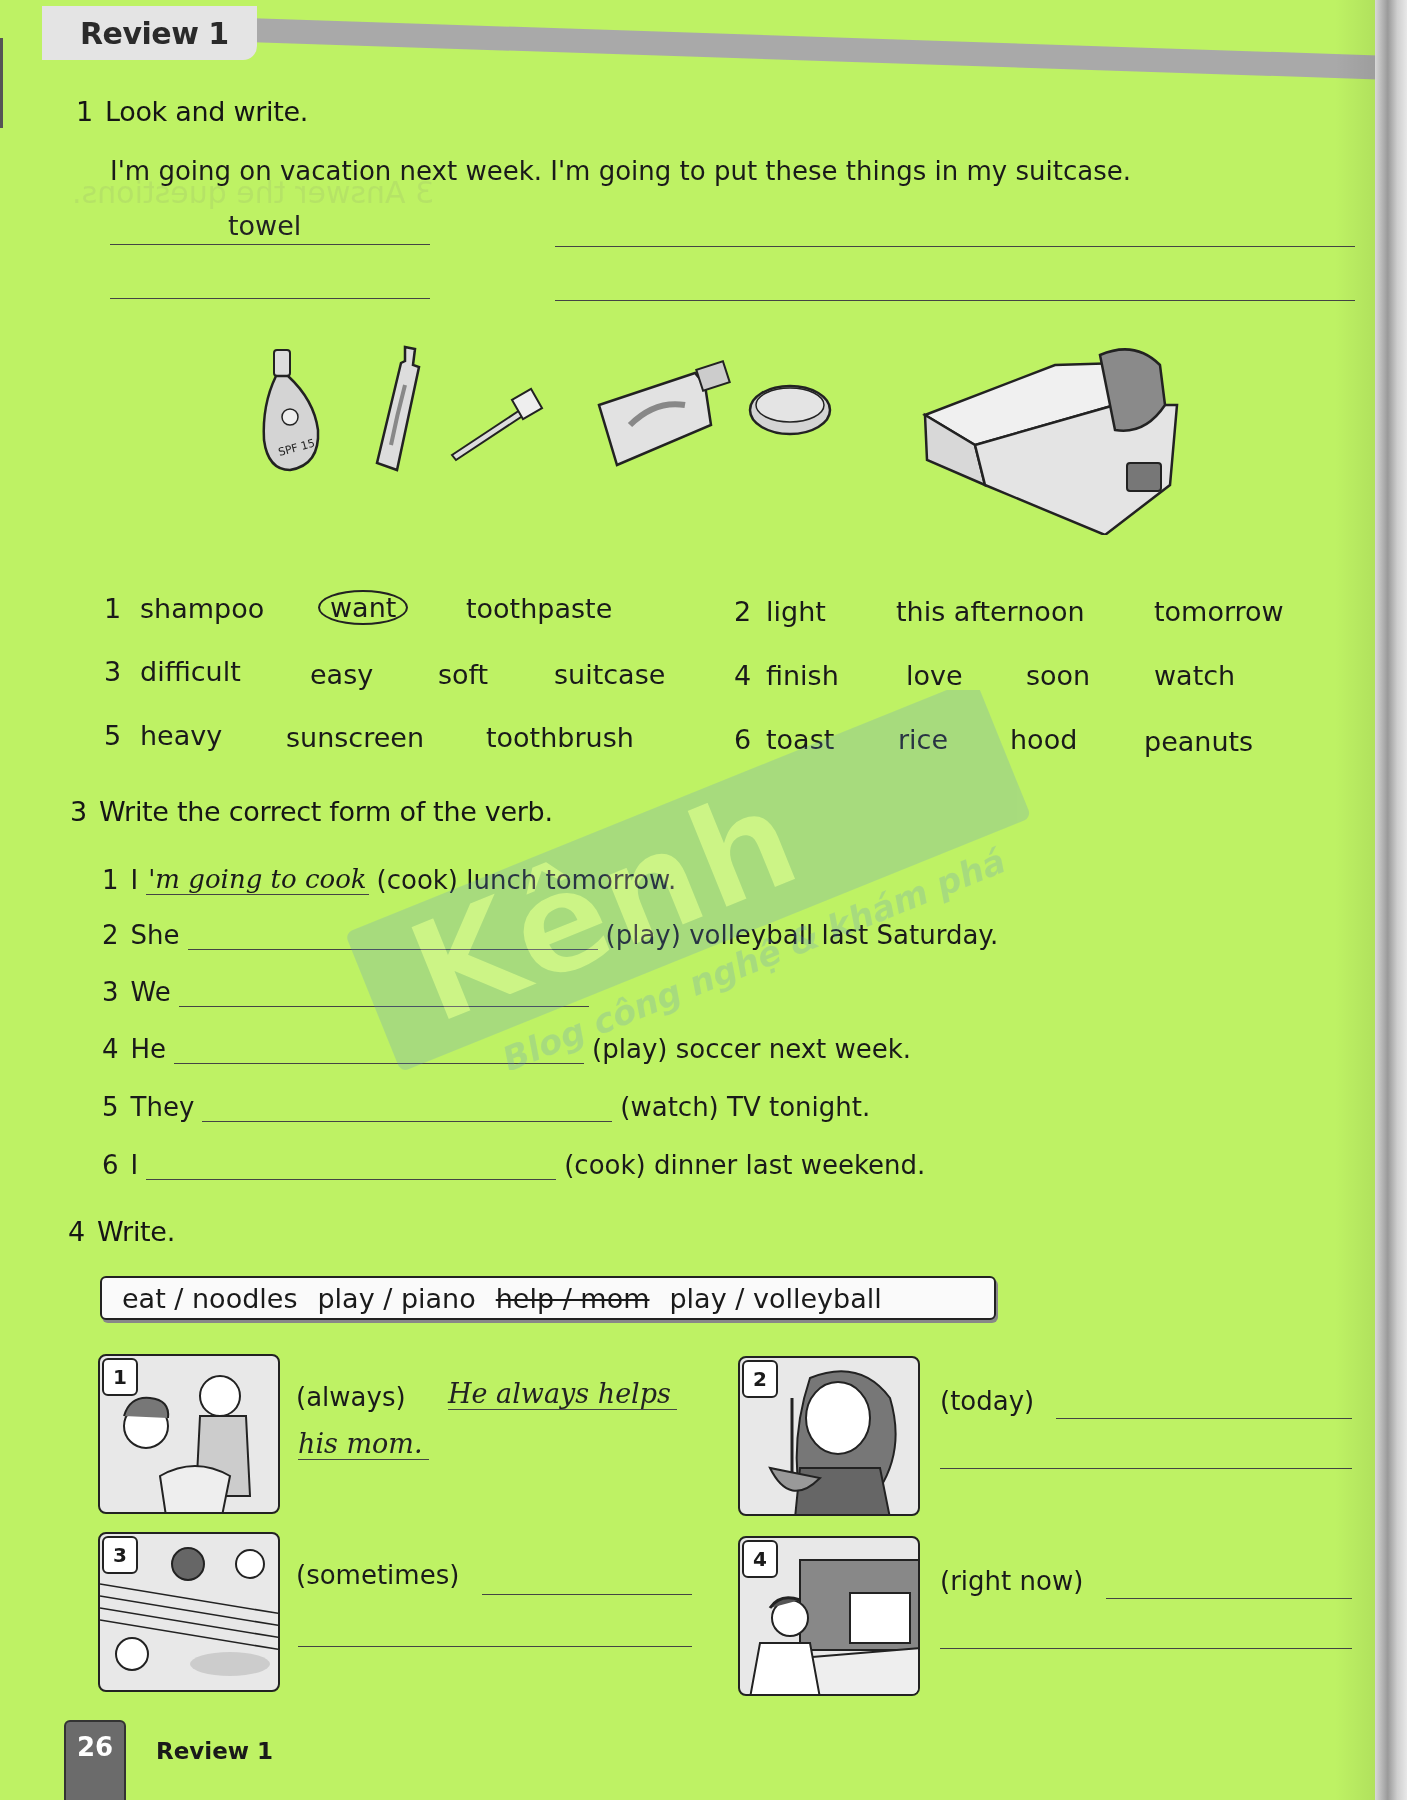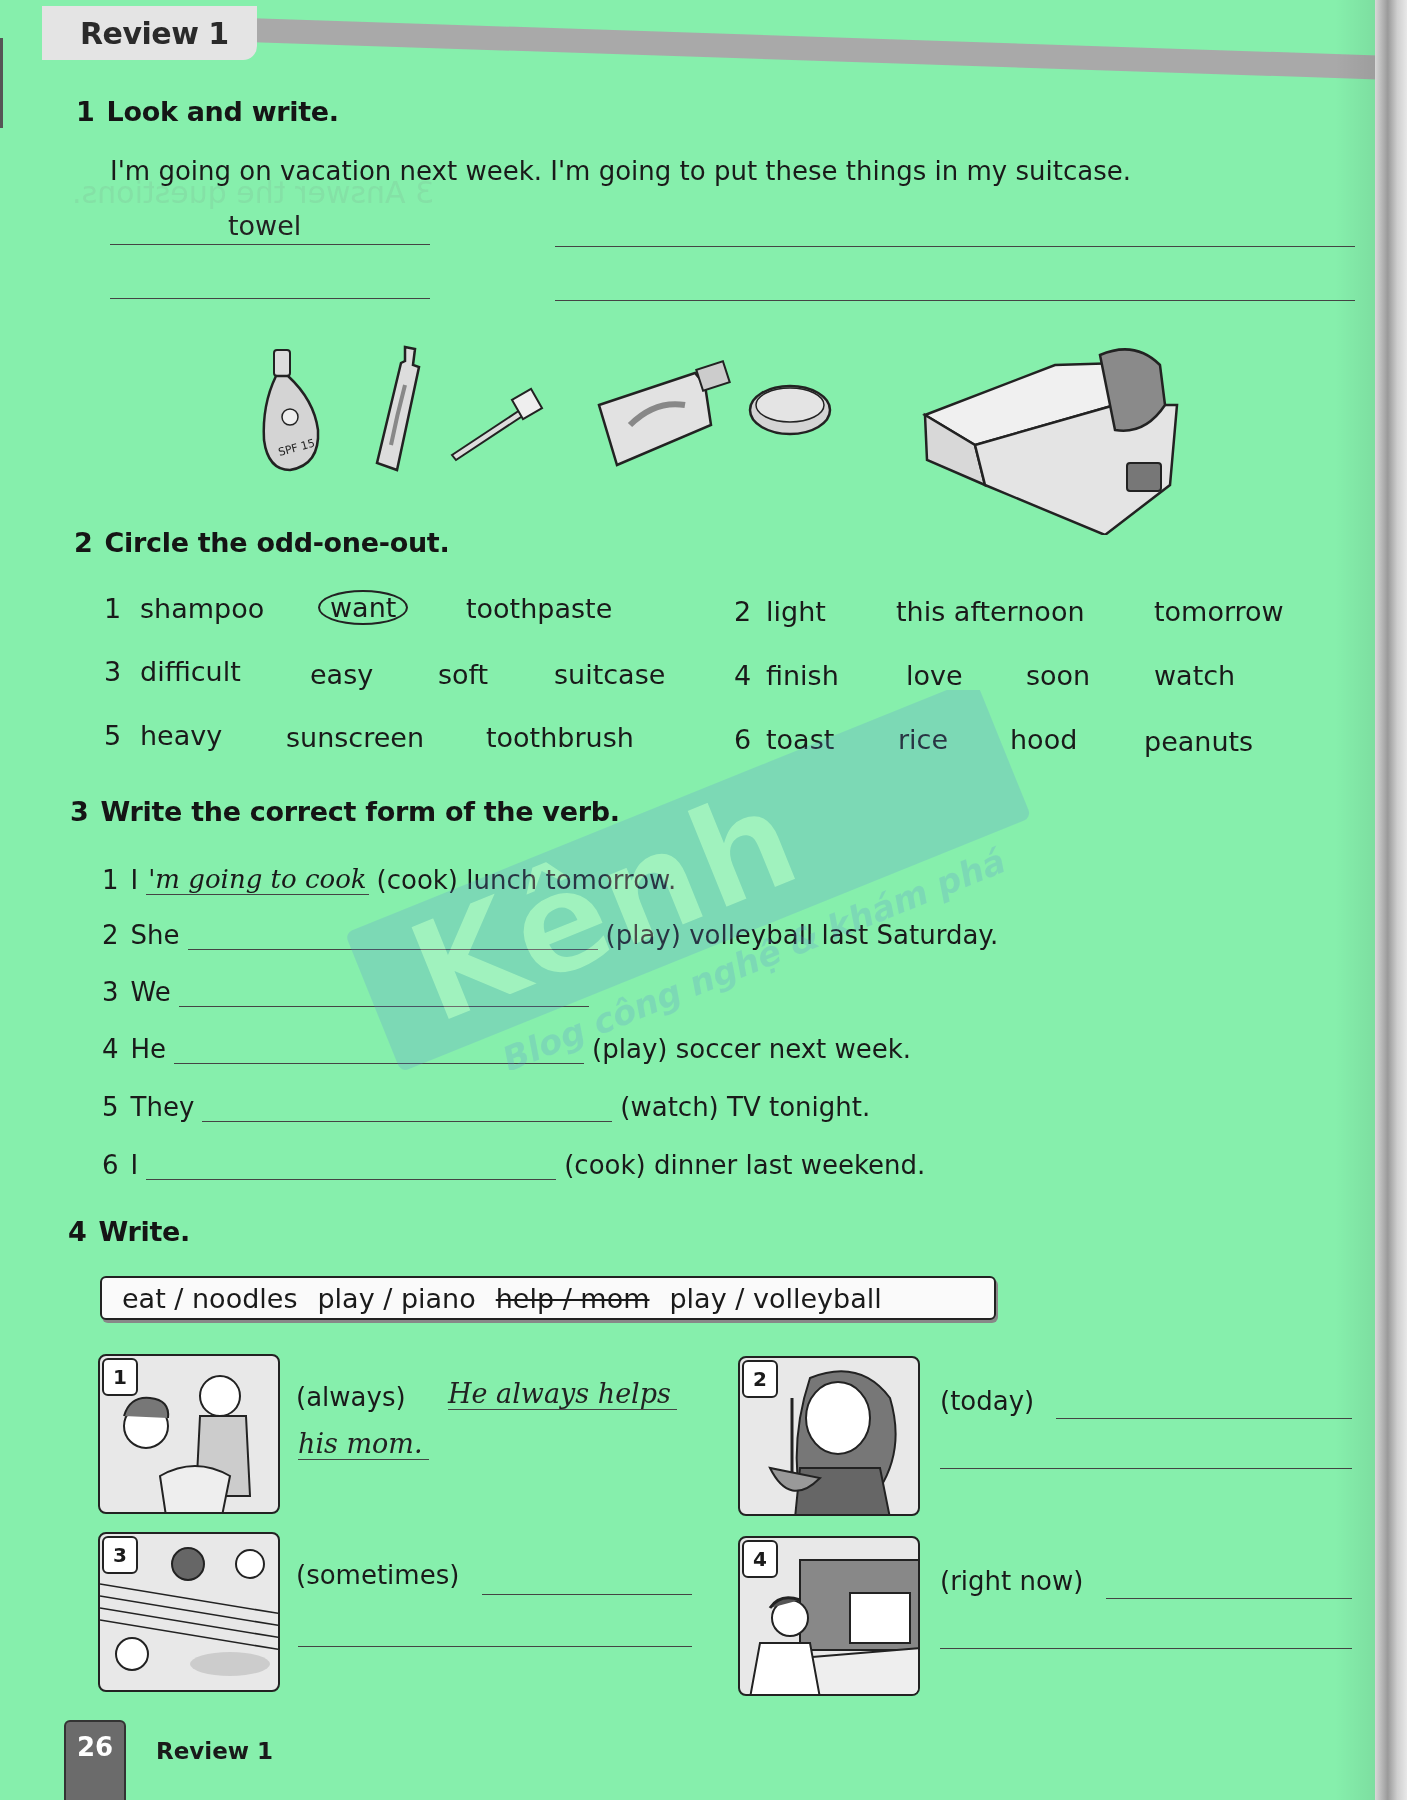--- a/index.html
+++ b/index.html
@@ -5,21 +5,21 @@
   * { box-sizing: border-box; margin: 0; padding: 0; }
   html, body { width: 1407px; height: 1800px; overflow: hidden; }
   body {
     background: #f4f4f4;
     font-family: "DejaVu Sans", sans-serif;
     color: #1a1a1a;
     position: relative;
   }
   .page {
     position: absolute; left: 0; top: 0; width: 1380px; height: 1800px;
-    background: #86efac;
+    background: #bef264;
   }
   .page-edge {
     position: absolute; right: 0; top: 0; width: 32px; height: 1800px;
     background: linear-gradient(to right, #d8d8d8, #9a9a9a 40%, #cfcfcf 70%, #e8e8e8);
   }
   .spine-shadow {
     position: absolute; right: 32px; top: 0; width: 40px; height: 1800px;
     background: linear-gradient(to right, rgba(0,0,0,0), rgba(0,0,0,0.07));
   }
   
@@ -36,21 +36,21 @@
     display: flex; align-items: center; padding-left: 38px;
   }
   .review-tab span {
     font-family: "DejaVu Sans", sans-serif; font-weight: bold;
     font-size: 30px; color: #2a2a2a; letter-spacing: -0.5px;
   }
   .left-rule {
     position: absolute; left: 0; top: 38px; width: 3px; height: 90px; background: #555;
   }
   .section-title {
-    position: absolute; font-weight: bold; font-size: 27px; color: #151515;
+    position: absolute; font-weight: normal; font-size: 27px; color: #151515;
     letter-spacing: -0.3px;
   }
   .section-title .num { margin-right: 12px; }
   .text { position: absolute; font-size: 26px; color: #1a1a1a; white-space: nowrap; }
   .line { position: absolute; height: 0; border-top: 1.6px solid #444; }
   .handwriting {
     position: absolute; font-family: "DejaVu Serif", serif; font-style: italic;
     font-size: 27px; color: #222; white-space: nowrap;
   }
   .print-answer { position: absolute; font-size: 27px; color: #222; white-space: nowrap; }
@@ -151,23 +151,20 @@
 
     <g transform="translate(665,0)">
       <path d="M10 70 L140 20 L205 18 L200 60 L60 100 Z" fill="#f0f0f0" stroke="#222" stroke-width="2.5"></path>
       <path d="M10 70 L12 115 L70 140 L60 100 Z" fill="#d8d8d8" stroke="#222" stroke-width="2.5"></path>
       <path d="M60 100 L70 140 L190 190 L255 140 L262 60 L200 60 Z" fill="#e4e4e4" stroke="#222" stroke-width="2.5"></path>
       <path d="M185 10 Q220 -5 245 20 L250 60 Q230 90 200 85 Z" fill="#8a8a8a" stroke="#222" stroke-width="2.5"></path>
       <rect x="212" y="118" width="34" height="28" fill="#777" stroke="#222" stroke-width="2" rx="3"></rect>
     </g>
   </svg>
 
-  <div class="section-title" style="left:74px;top:527px;">
-    <span class="num">2</span><span>Circle the odd-one-out.</span>
-  </div>
 
   <div class="word" style="left:104px;top:593px;">1</div>
   <div class="word" style="left:140px;top:593px;">shampoo</div>
   <div class="word circled" style="left:318px;top:590px;">want</div>
   <div class="word" style="left:466px;top:593px;">toothpaste</div>
 
   <div class="word" style="left:734px;top:596px;">2</div>
   <div class="word" style="left:766px;top:596px;">light</div>
   <div class="word" style="left:896px;top:596px;">this afternoon</div>
   <div class="word" style="left:1154px;top:596px;">tomorrow</div>

